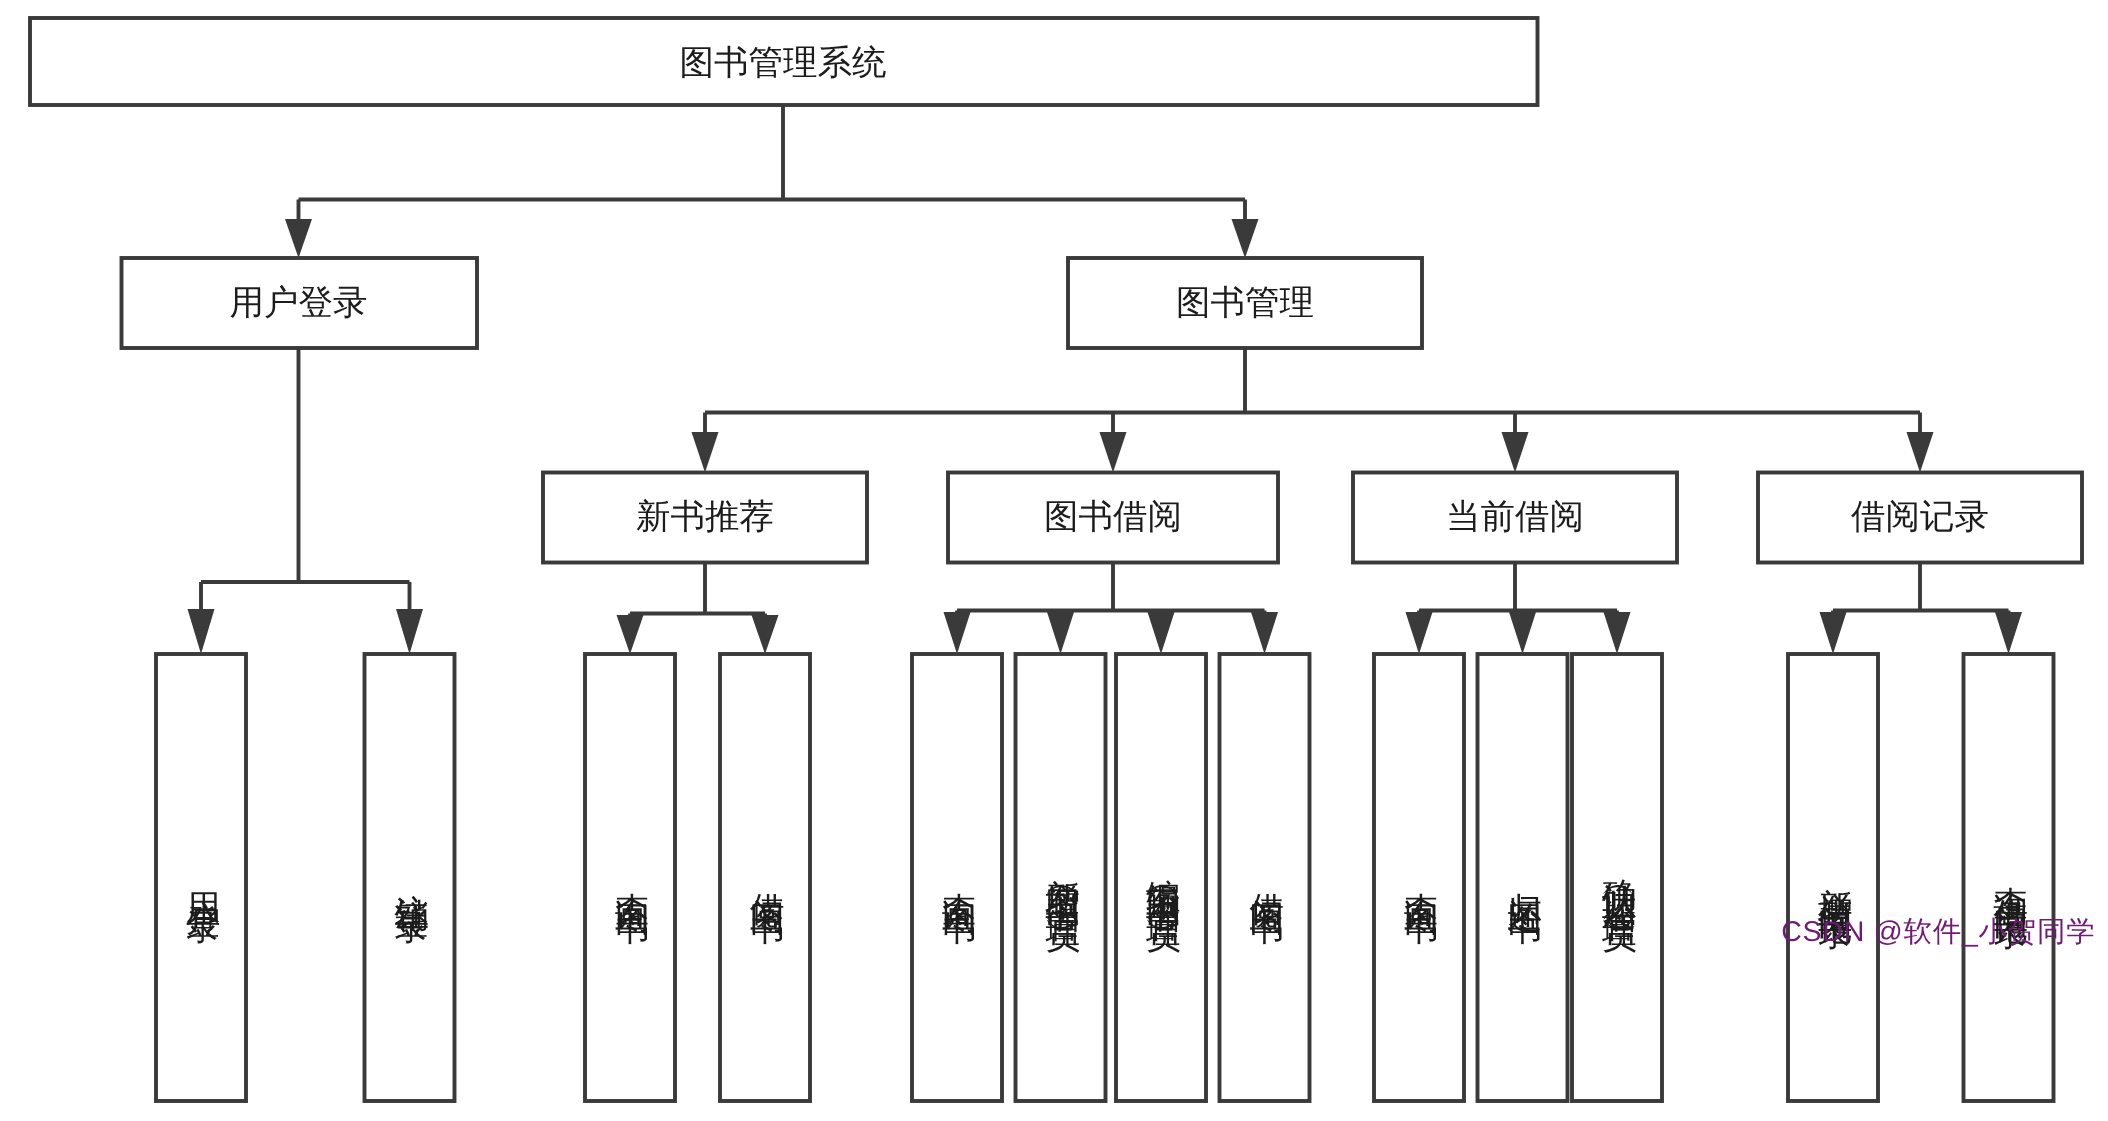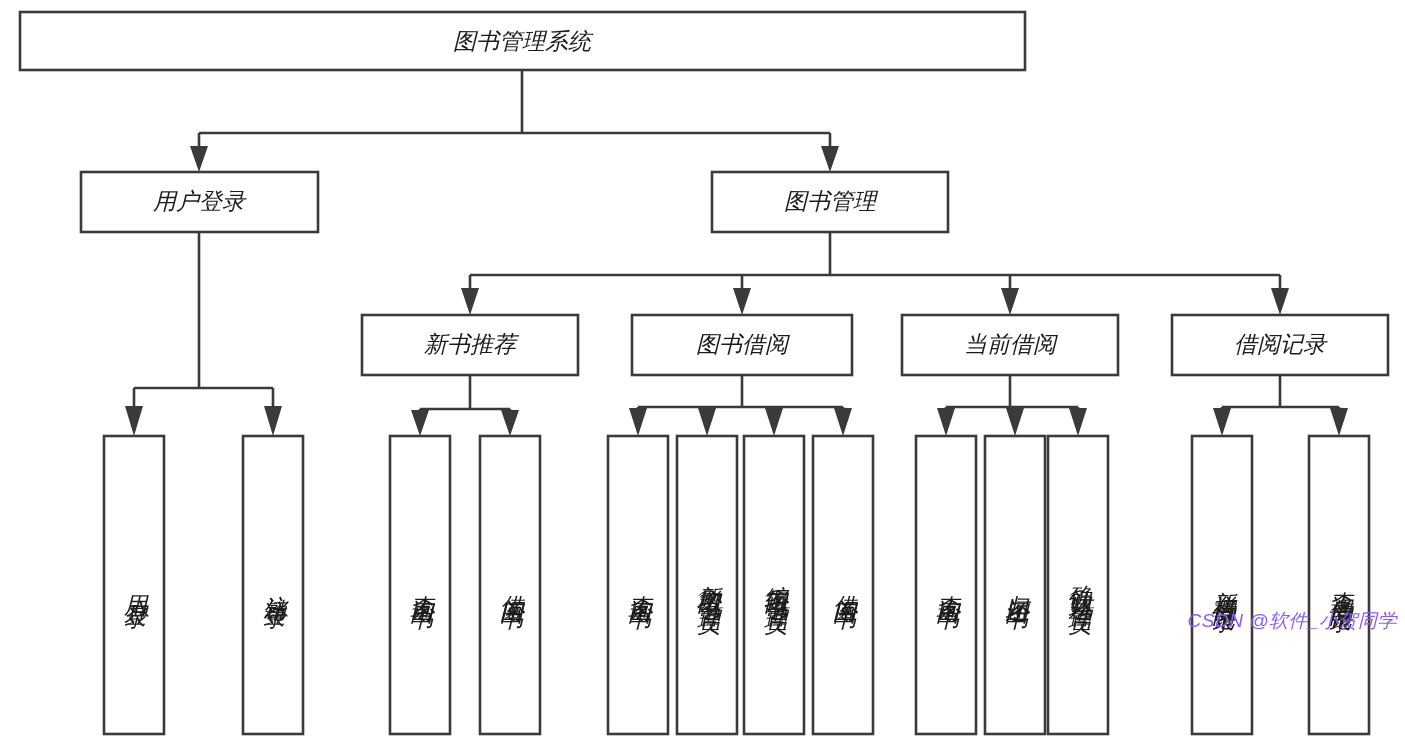--- a/index.html
+++ b/index.html
@@ -11,21 +11,20 @@
     width: 1405px;
     height: 747px;
     font-family: "Liberation Sans", "DejaVu Sans", sans-serif;
     overflow: hidden;
   }
   #diagram-root {
     position: relative;
     width: 1405px;
     height: 638px;
     background: #ffffff;
-    font-style: italic;
   }
   svg.diagram-svg {
     position: absolute;
     top: 0;
     left: 0;
     width: 1405px;
     height: 747px;
   }
   .node-box {
     fill: #ffffff;
@@ -58,21 +57,21 @@
     writing-mode: vertical-rl;
     text-orientation: upright;
     letter-spacing: 4px;
   }
   .watermark {
     position: absolute;
     right: 8px;
     bottom: 4px;
     font-family: "Liberation Sans", "DejaVu Sans", sans-serif;
     font-size: 19px;
-    color: #8b5cf6;
+    color: #701a75;
     white-space: nowrap;
     letter-spacing: 0.5px;
     pointer-events: none;
   }
 </style>
 </head>
 <body>
 
 <div id="diagram-root">
 

